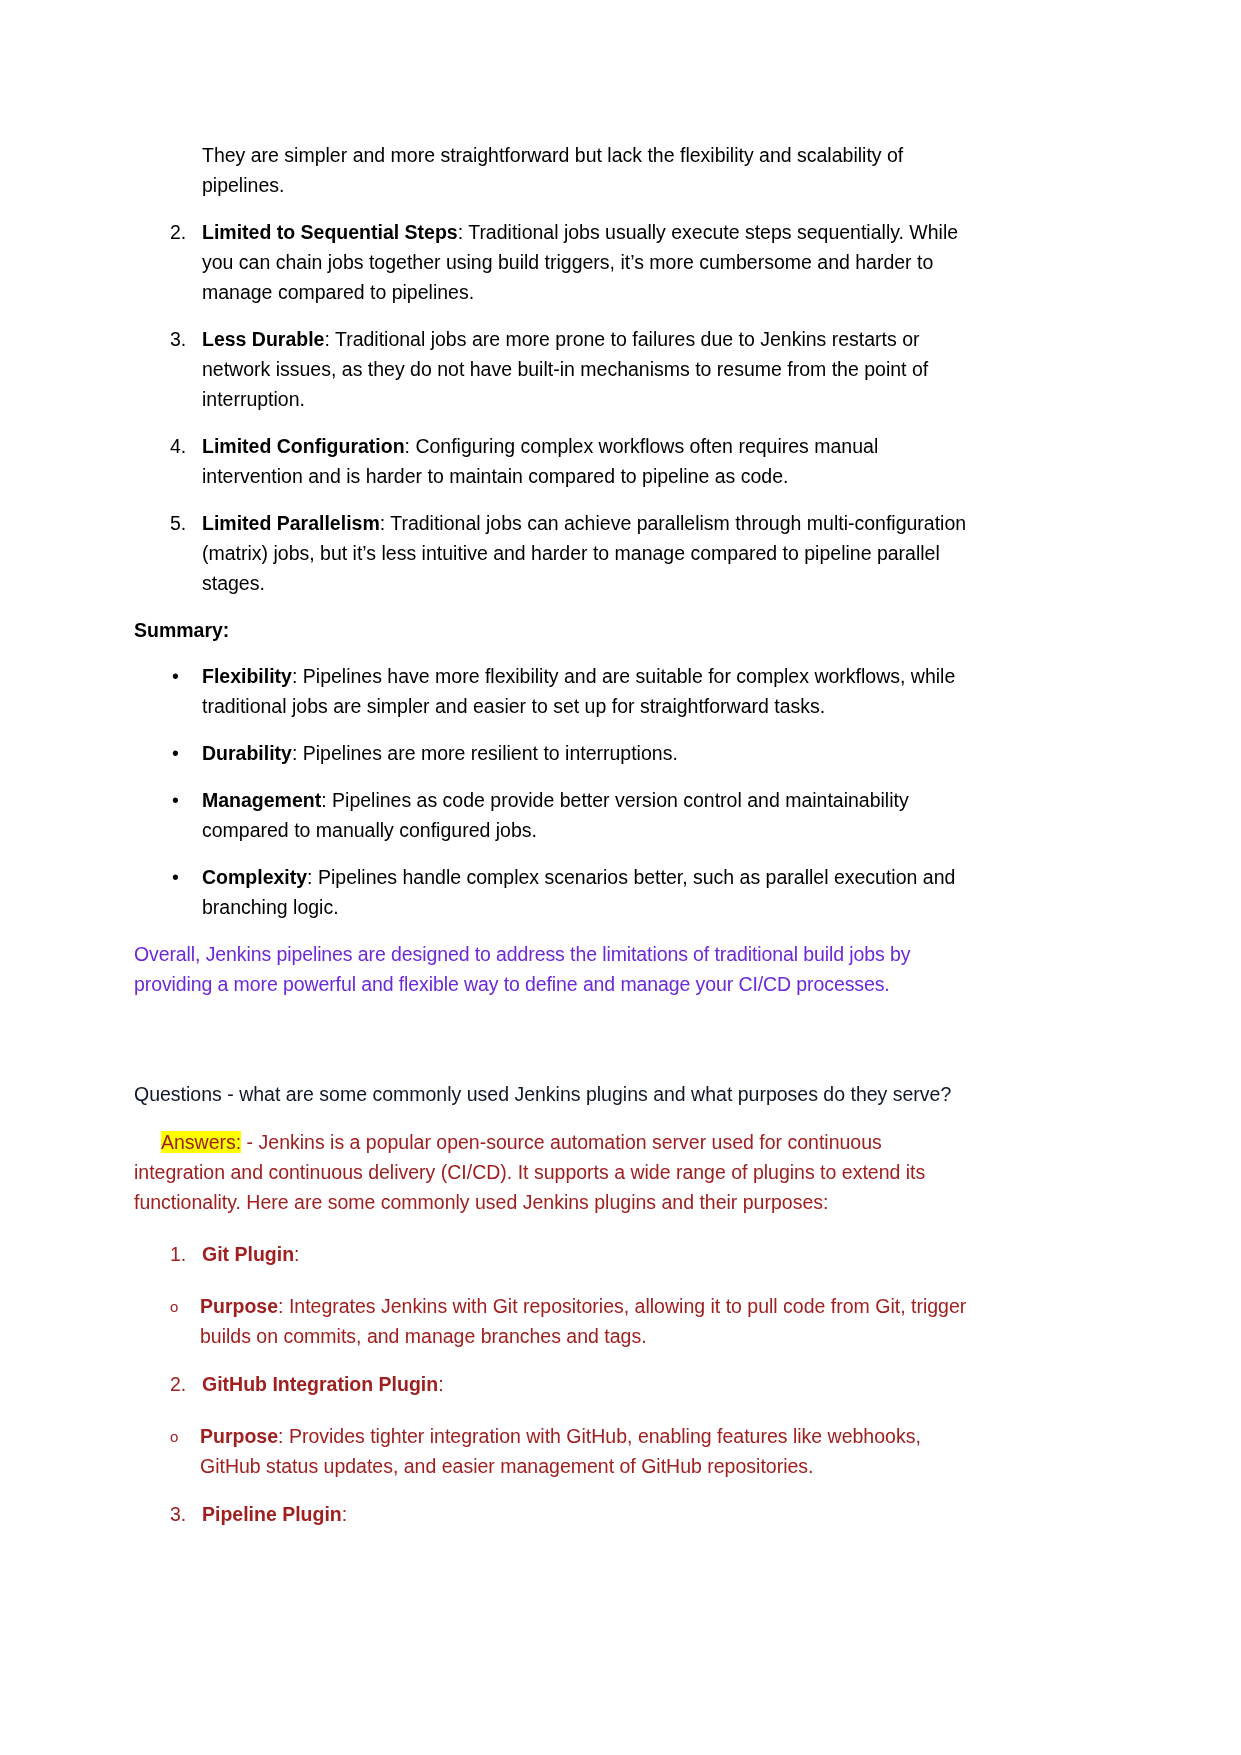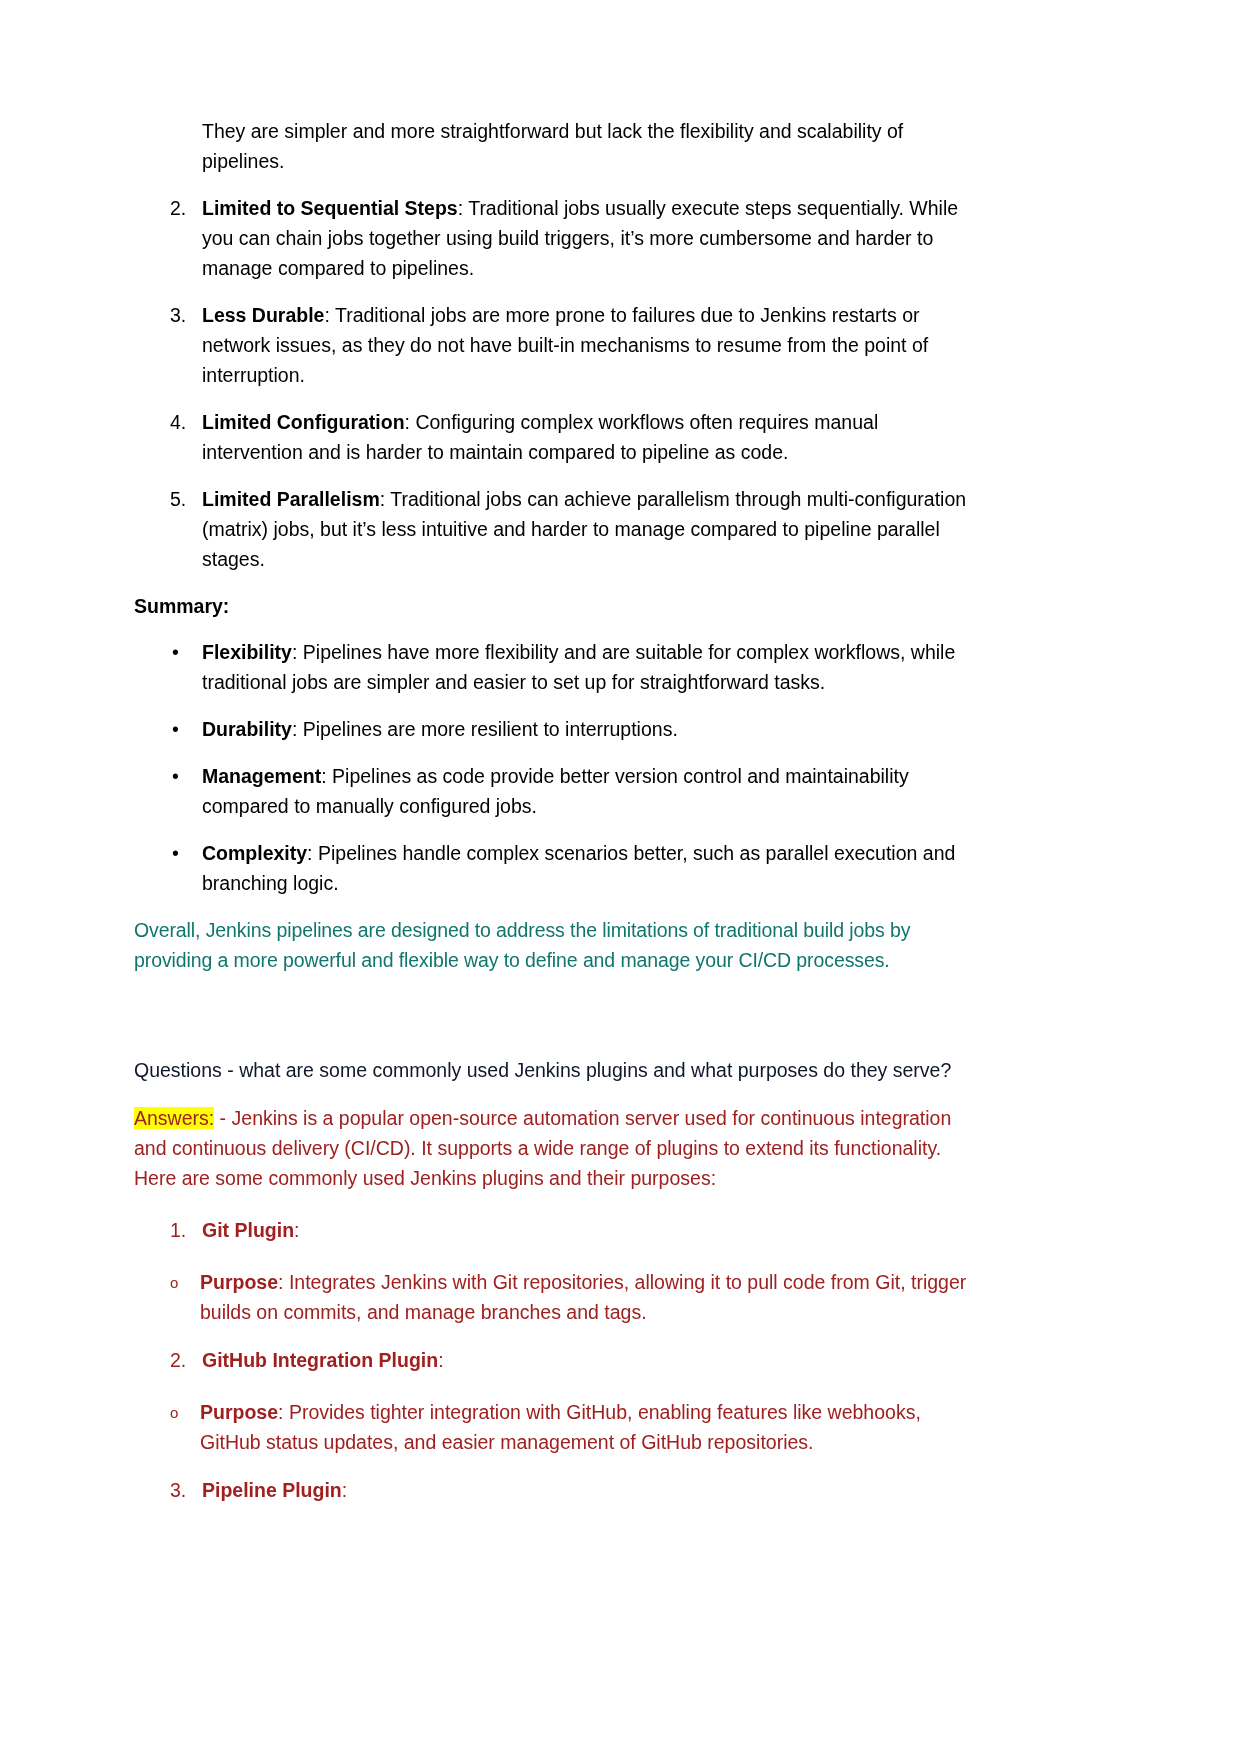--- a/index.html
+++ b/index.html
@@ -15,29 +15,29 @@
     width: 1241px;
     height: 1755px;
     background: #ffffff;
     overflow: hidden;
     box-sizing: border-box;
     padding: 0;
   }
   .content {
     position: absolute;
     left: 134px;
-    top: 116px;
+    top: 140px;
     width: 840px;
   }
 
   
   .para {
     font-size: 19.5px;
     line-height: 30px;
-    color: #0f766e;
+    color: #6d28d9;
     margin: 0 0 18px 0;
     letter-spacing: -0.1px;
   }
 
   .heading-black {
     font-size: 19.5px;
     line-height: 30px;
     font-weight: bold;
     color: #000000;
     margin: 0 0 16px 0;
@@ -102,20 +102,21 @@
   
   .answer {
     font-size: 19.5px;
     line-height: 30px;
     color: #A02020;
     margin: 0 0 22px 0;
   }
   .hl {
     background: #FFFF00;
     color: #A02020;
+    margin-left: 27px;
   }
 
   ol.red-list { margin: 0; padding: 0; list-style: none; }
   li.red-num-item {
     position: relative;
     padding-left: 68px;
     margin-bottom: 20px;
     font-size: 19.5px;
     line-height: 30px;
     color: #A02020;

